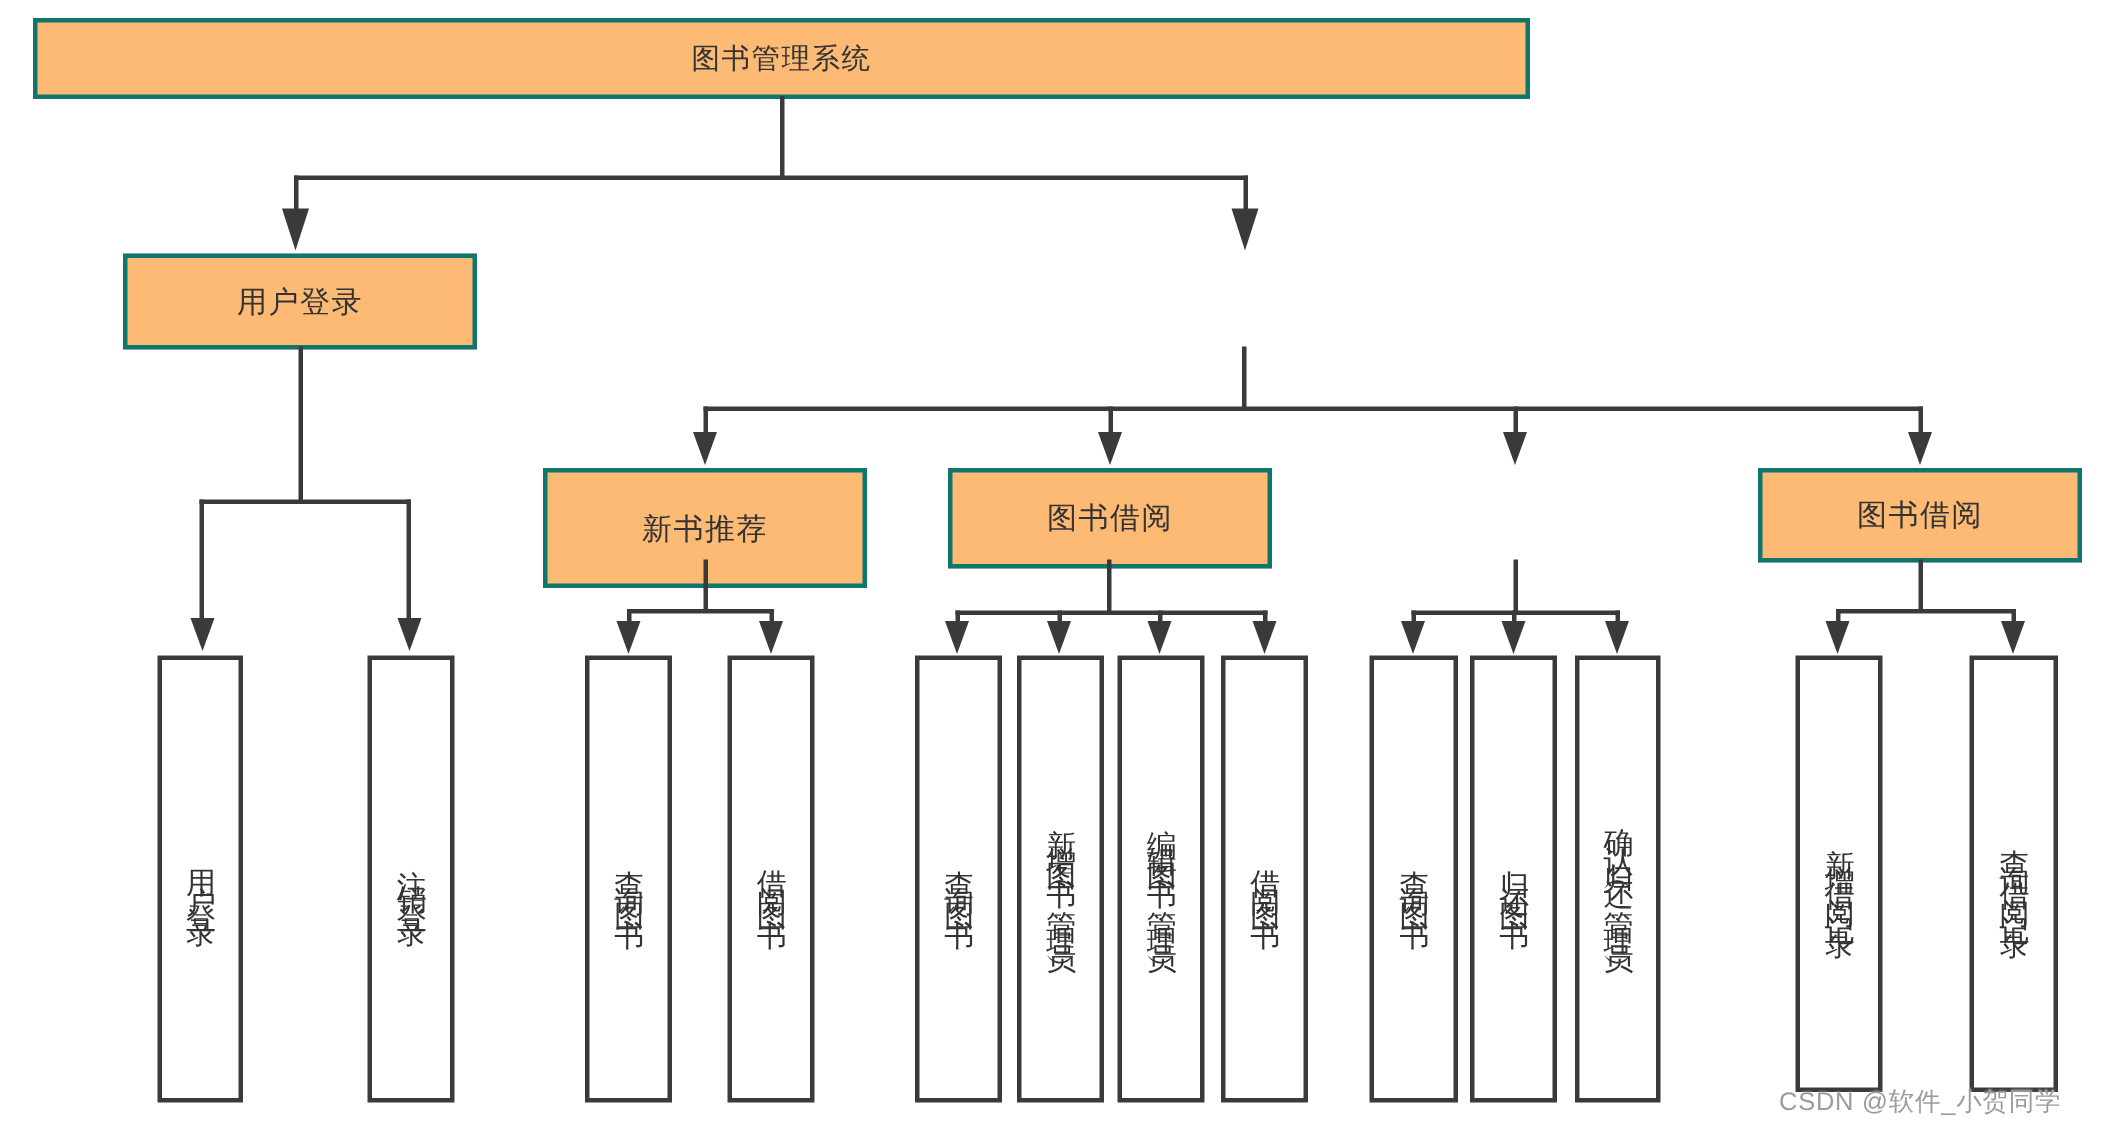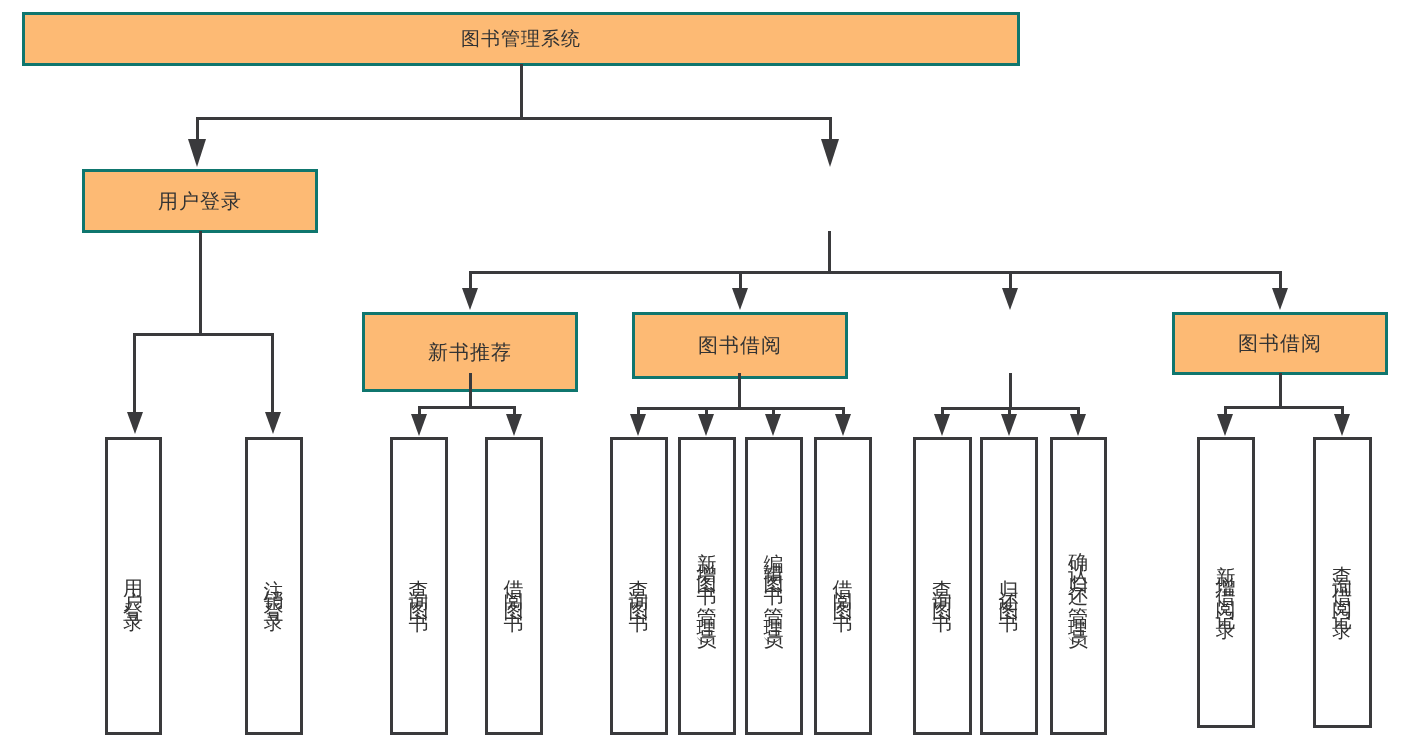--- a/index.html
+++ b/index.html
@@ -155,14 +155,15 @@
     <span>确认归还（管理员）</span>
   </div>
 
   <div class="vbox" style="left:1197px;top:437px;width:58px;height:291px;">
     <span>新增借阅记录</span>
   </div>
   <div class="vbox" style="left:1313px;top:437px;width:59px;height:291px;">
     <span>查询借阅记录</span>
   </div>
 
+  <div id="watermark">CSDN @软件_小贺同学</div>
 
 </div>
 
 </body></html>

